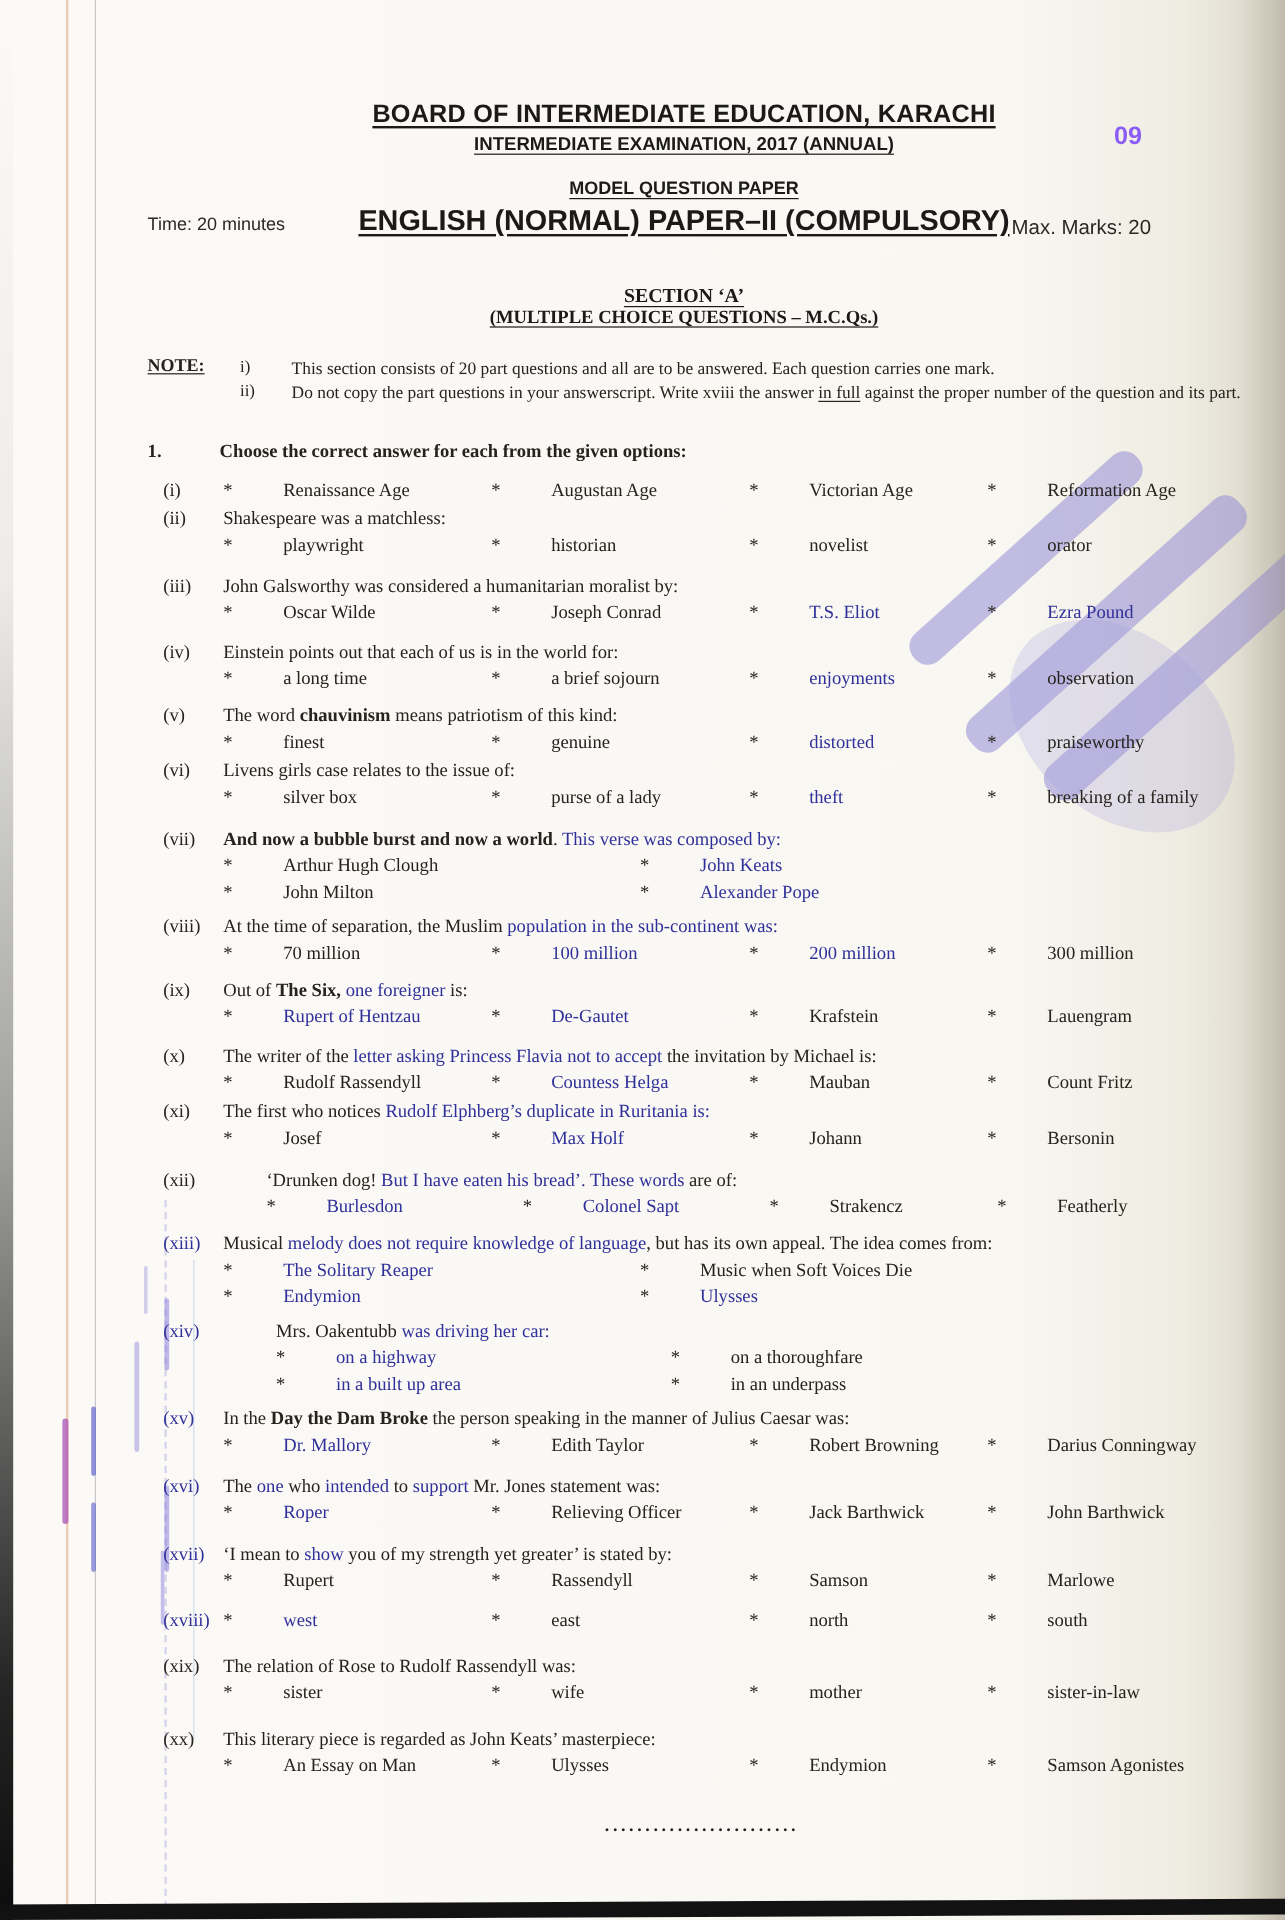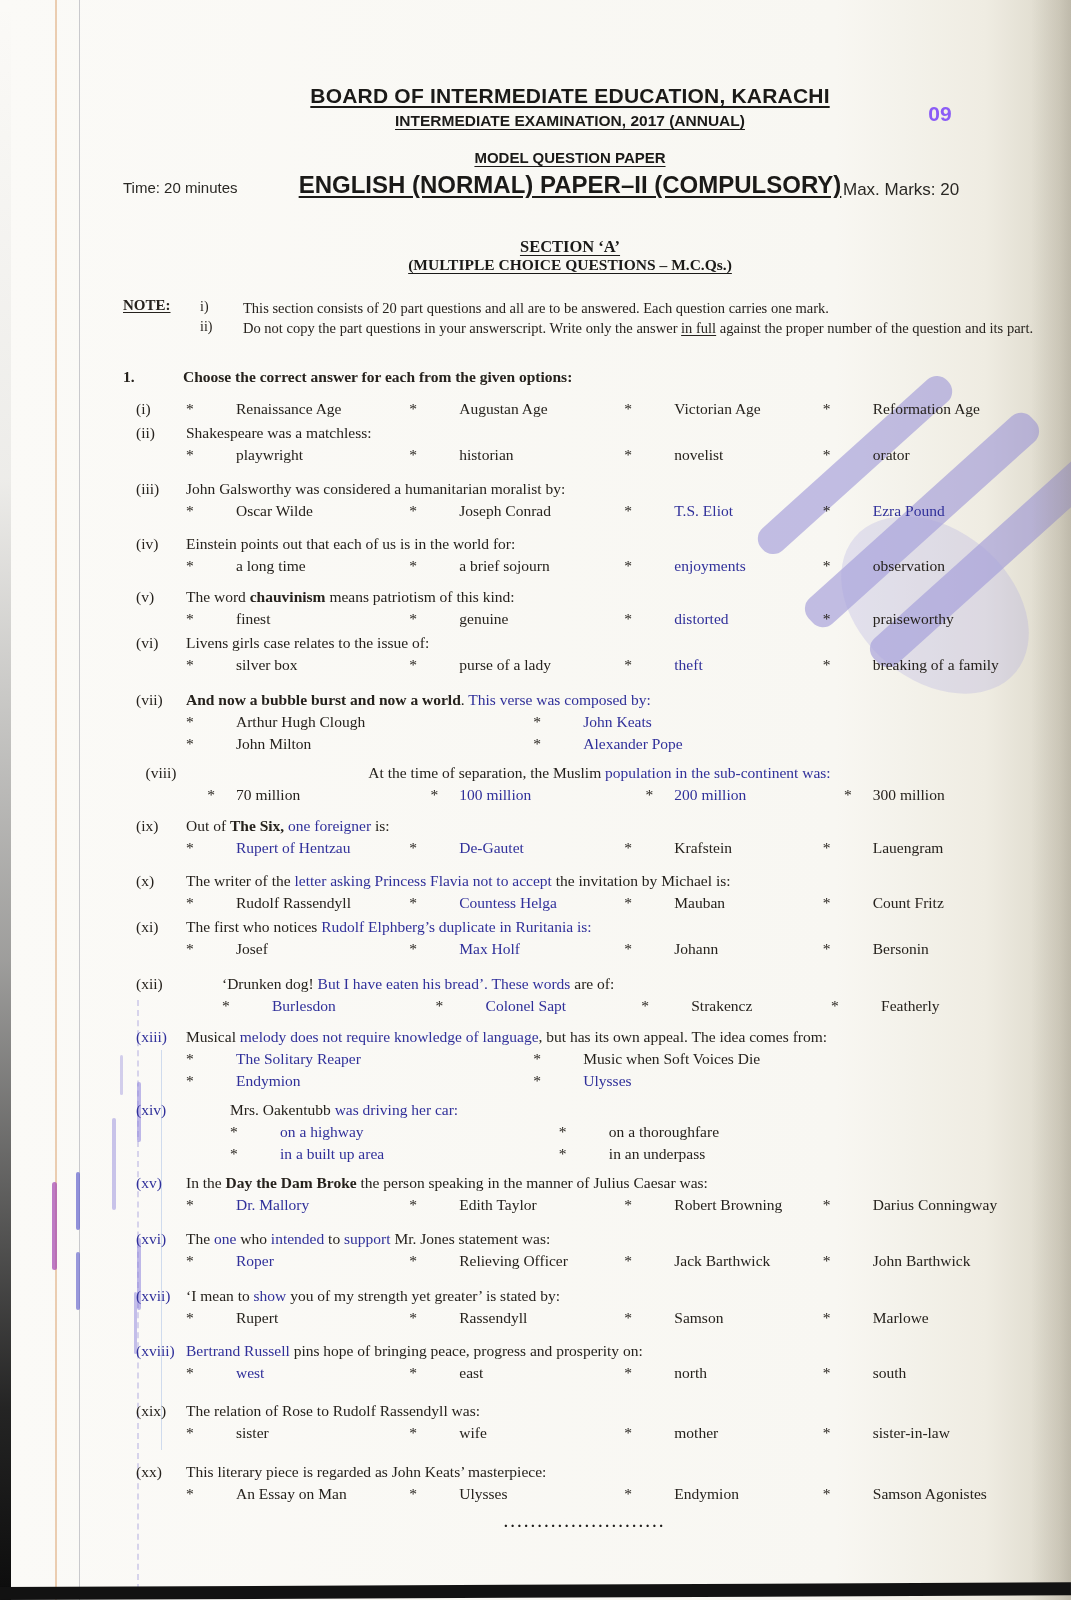--- a/index.html
+++ b/index.html
@@ -99,21 +99,21 @@
 <div class="abs hdr paper uline">ENGLISH (NORMAL) PAPER–II (COMPULSORY)</div>
 <div class="abs time">Time: 20 minutes</div>
 <div class="abs marks">Max. Marks: 20</div>
 <div class="abs hdr secA" style="font-family:'Liberation Serif',serif;"><span class="uline">SECTION ‘A’</span></div>
 <div class="abs hdr secSub" style="font-family:'Liberation Serif',serif;"><span class="uline">(MULTIPLE CHOICE QUESTIONS – M.C.Qs.)</span></div>
 
 <div class="abs noteLabel">NOTE:</div>
 <div class="abs noteNum1">i)</div>
 <div class="abs noteTxt1" id="noteTxt1"><span class="s-n">This section consists of 20 part questions and all are to be answered. Each question carries one mark.</span></div>
 <div class="abs noteNum2">ii)</div>
-<div class="abs noteTxt2" id="noteTxt2"><span class="s-n">Do not copy the part questions in your answerscript. Write only the answer </span><span class="s-ul">in full</span><span class="s-n"> against the proper number of the question and its part.</span></div>
+<div class="abs noteTxt2" id="noteTxt2"><span class="s-n">Do not copy the part questions in your answerscript. Write xviii the answer </span><span class="s-ul">in full</span><span class="s-n"> against the proper number of the question and its part.</span></div>
 
 <div class="abs q1num">1.</div>
 <div class="abs q1txt">Choose the correct answer for each from the given options:</div>
 
 <div id="questions">
     <div class="question" style="margin-bottom: 2px;">
       <div class="qnum s-n">(i)</div>
       <div class="qbody">
         <div class="opts row4">
           <div class="opt c0">
@@ -272,21 +272,21 @@
             <span class="star">*</span>
             <span class="olabel s-n">John Milton</span>
           </div>
           <div class="opt c1">
             <span class="star">*</span>
             <span class="olabel s-u">Alexander Pope</span>
           </div>
         </div>
       </div>
     </div>
-    <div class="question" style="margin-bottom: 9px; text-align: center;">
+    <div class="question" style="margin-bottom: 9px;">
       <div class="qnum s-n">(viii)</div>
       <div class="qbody">
         <div class="stem"><span class="s-n">At the time of separation, the Muslim </span><span class="s-u">population in the sub-continent was:</span></div>
         <div class="opts row4">
           <div class="opt c0">
             <span class="star">*</span>
             <span class="olabel s-n">70 million</span>
           </div>
           <div class="opt c1">
             <span class="star">*</span>
@@ -515,21 +515,20 @@
           <div class="opt c3">
             <span class="star">*</span>
             <span class="olabel s-n">Marlowe</span>
           </div>
         </div>
       </div>
     </div>
     <div class="question" style="margin-bottom: 16px;">
       <div class="qnum s-u">(xviii)</div>
       <div class="qbody">
-        <div class="stem"><span class="s-u">Bertrand Russell</span><span class="s-n"> pins hope of bringing peace, progress and prosperity on:</span></div>
         <div class="opts row4">
           <div class="opt c0">
             <span class="star">*</span>
             <span class="olabel s-u">west</span>
           </div>
           <div class="opt c1">
             <span class="star">*</span>
             <span class="olabel s-n">east</span>
           </div>
           <div class="opt c2">

